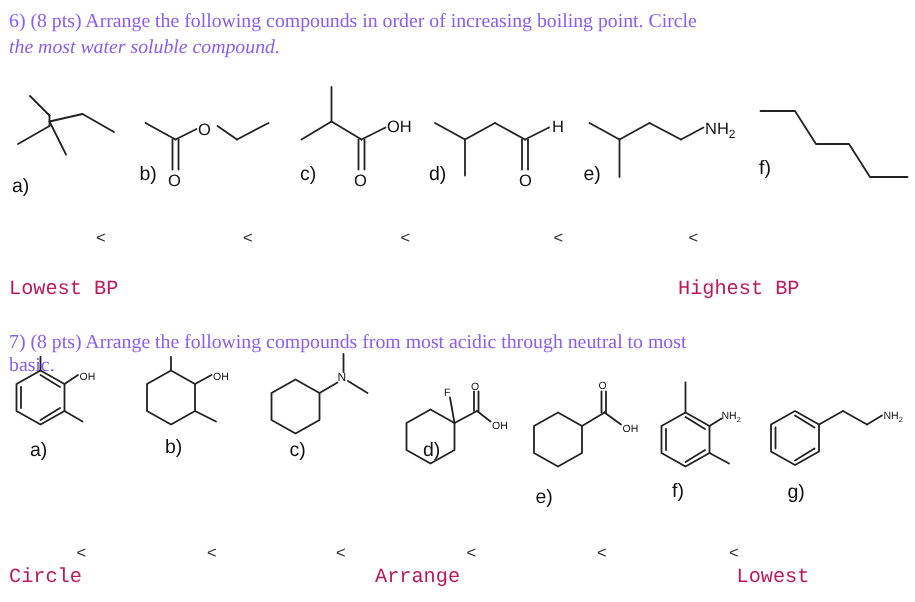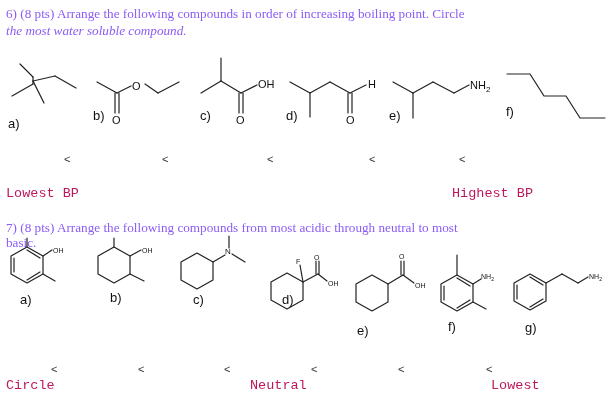--- a/index.html
+++ b/index.html
@@ -194,14 +194,14 @@
 <div class="lbl-sans" style="left:525px; top:320px;">g)</div>
 
 <div class="lt" style="left:51px; top:363px;">&lt;</div>
 <div class="lt" style="left:138px; top:363px;">&lt;</div>
 <div class="lt" style="left:224px; top:363px;">&lt;</div>
 <div class="lt" style="left:311px; top:363px;">&lt;</div>
 <div class="lt" style="left:398px; top:363px;">&lt;</div>
 <div class="lt" style="left:486px; top:363px;">&lt;</div>
 
 <div class="scale-lbl" style="left:6px; top:378px;">Circle</div>
-<div class="scale-lbl" style="left:250px; top:378px;">Neutral</div>
+<div class="scale-lbl" style="left:250px; top:378px;">Arrange</div>
 <div class="scale-lbl" style="left:491px; top:378px;">Lowest</div>
 
 </body></html>

